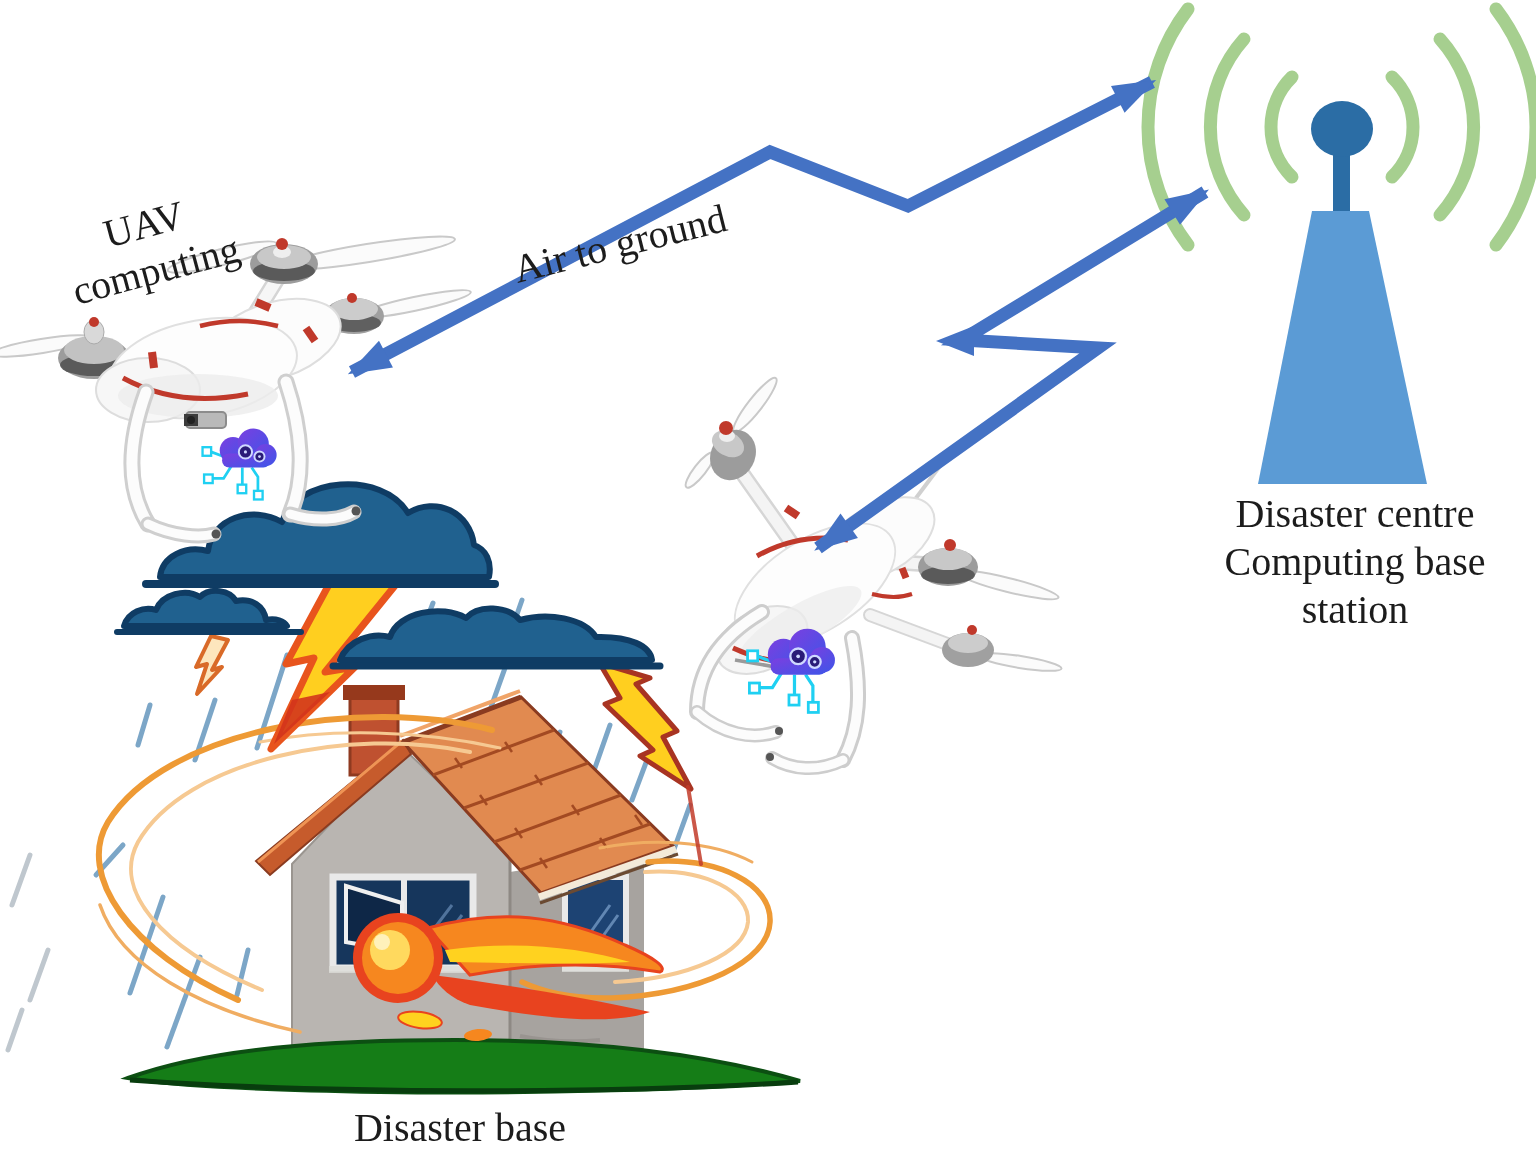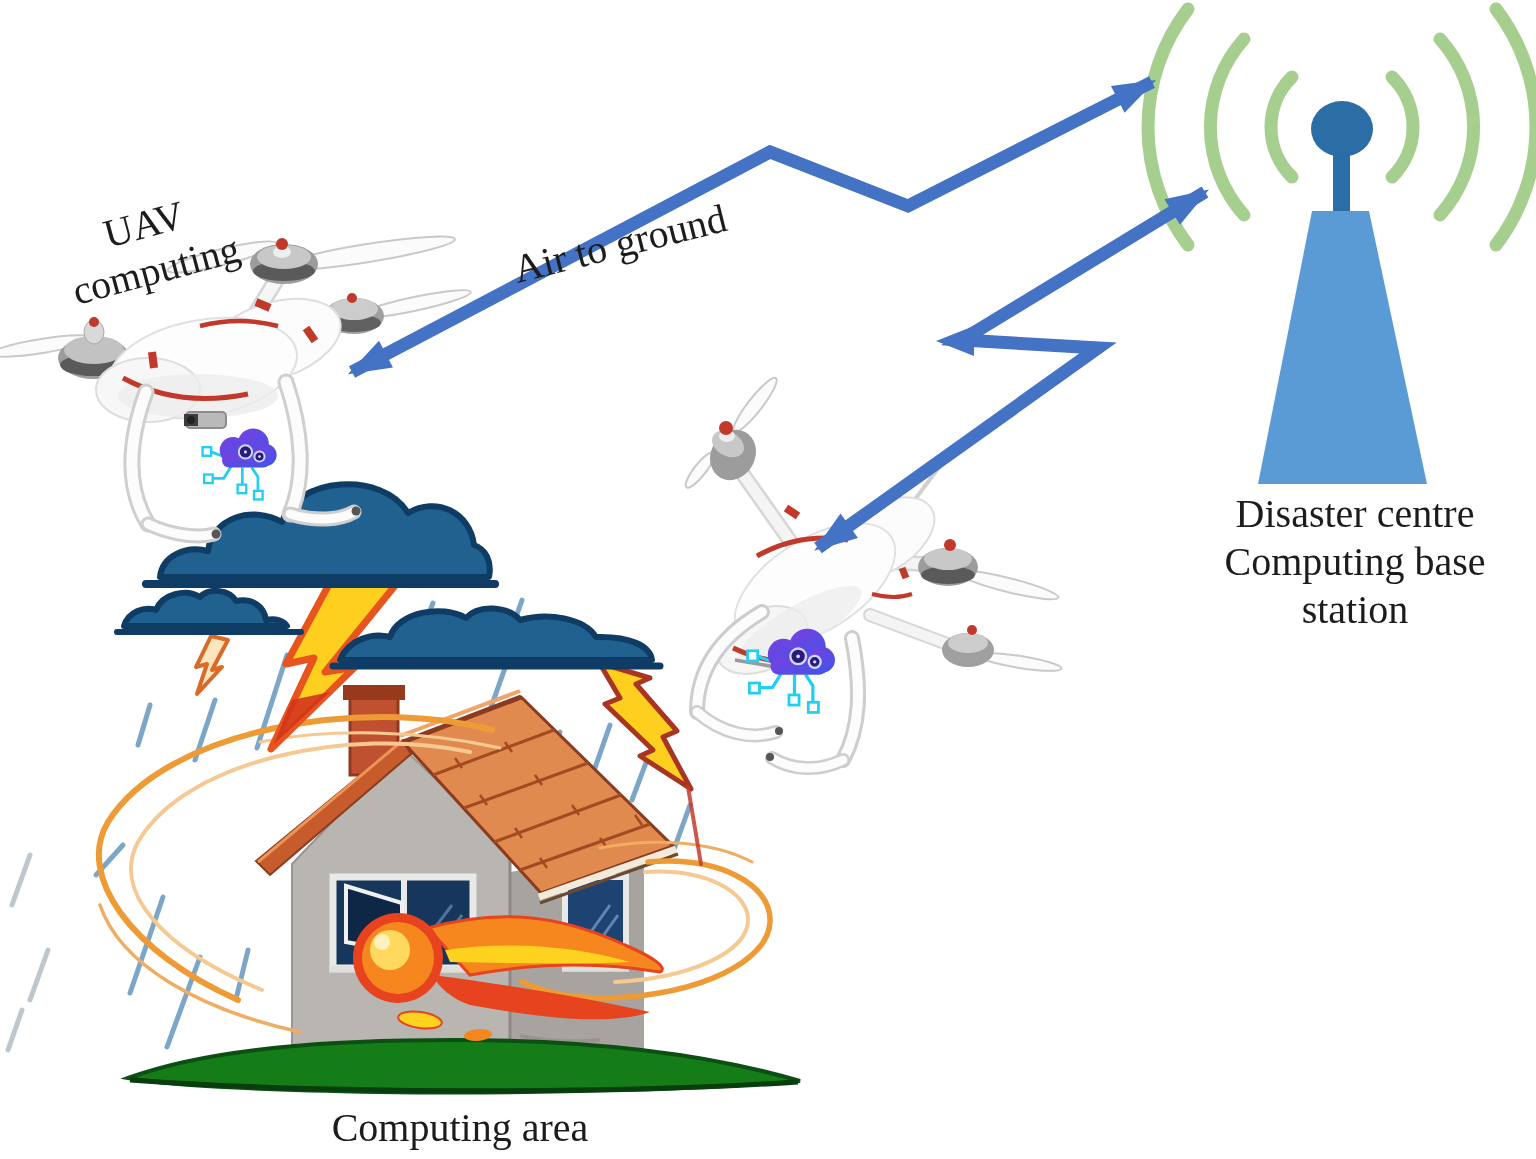--- a/index.html
+++ b/index.html
@@ -350,15 +350,15 @@
 </div>
 <div class="lbl lbl-air">
   <span>Air to ground</span>
 </div>
 <div class="lbl lbl-bs">
   <span>Disaster centre</span>
   <span>Computing base</span>
   <span>station</span>
 </div>
 <div class="lbl lbl-area">
-  <span>Computing area</span>
+  <span>Disaster base</span>
 </div>
 </div>
 
 </body></html>

